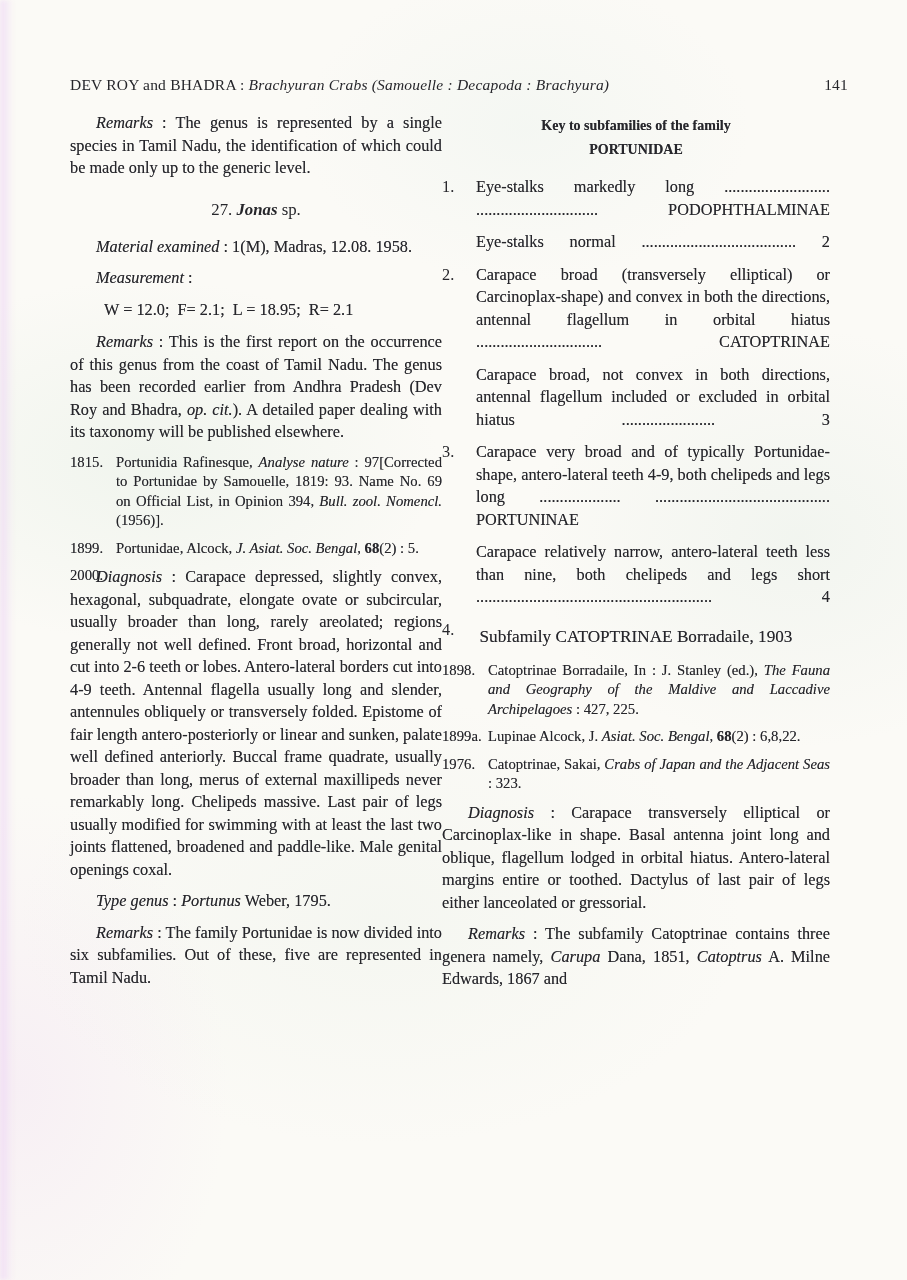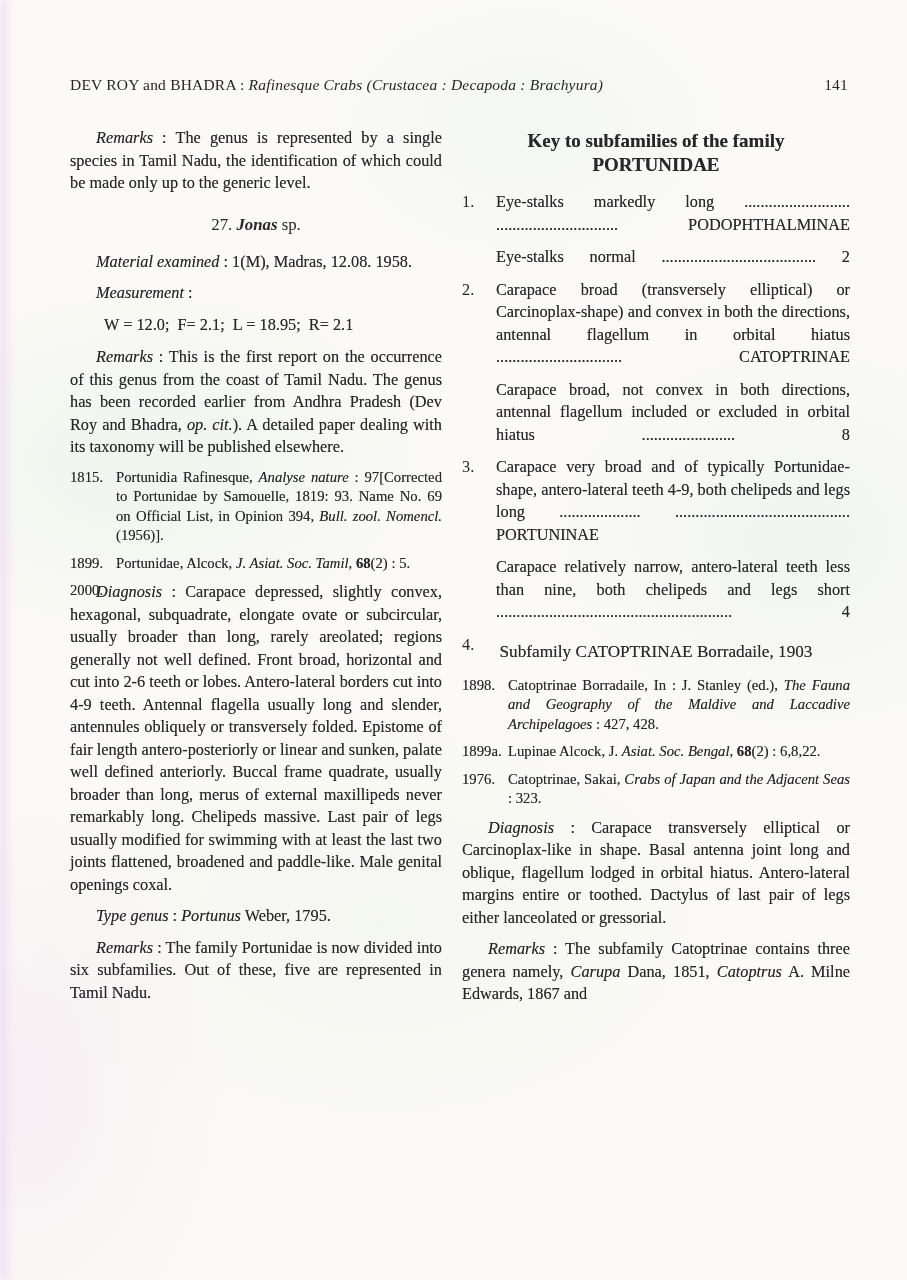--- a/index.html
+++ b/index.html
@@ -22,39 +22,39 @@
     position:absolute;left:0;top:0;width:14px;height:1280px;
     background:linear-gradient(90deg, rgba(236,210,244,0.65), rgba(236,210,244,0.0));
     filter:blur(2px);pointer-events:none;
   }
   .header{
     position:absolute;top:76px;left:70px;width:778px;
     display:flex;justify-content:space-between;align-items:baseline;
     font-size:15.5px;letter-spacing:0.2px;
   }
   .columns{
-    position:absolute;top:127px;left:70px;display:flex;gap:20px;justify-content:center;
+    position:absolute;top:112px;left:70px;display:flex;justify-content:center;
   }
   .col-left{width:372px;}
   .col-right{width:388px;}
   p{margin:0;}
   .body-p{
     font-size:16.3px;line-height:22.5px;text-align:justify;
     text-indent:26px;margin-bottom:9px;
     text-shadow:0 0 0.3px rgba(30,30,40,0.5);
   }
   .species-heading{
     text-align:center;font-size:16.8px;margin:20px 0 16px;text-indent:0;font-family:Liberation Serif, serif;
   }
   .center-heading{
     text-align:center;font-size:17.2px;line-height:23px;margin:16px 0 13px;text-indent:0;
     text-shadow:0 0 0.3px rgba(30,30,40,0.5);
   }
   .key-heading{
-    text-align:center;font-weight:bold;font-size:19px;line-height:24px;
+    text-align:center;font-weight:bold;font-size:14px;line-height:24px;
     margin:2px 0 14px;text-shadow:0 0 0.3px rgba(30,30,40,0.5);
   }
   .measure-values{
     font-size:16.3px;line-height:22.5px;white-space:pre-wrap;
     padding-left:34px;margin-bottom:10px;
     text-shadow:0 0 0.3px rgba(30,30,40,0.5);
   }
   .refs{margin-bottom:4px;}
   .ref-entry{
     position:relative;padding-left:46px;margin-bottom:8px;
@@ -73,21 +73,21 @@
   .run-bi{font-weight:bold;font-style:italic;}
 </style>
 </head>
 <body>
 
 <div class="page">
   <div class="edge-tint"></div>
 
   <div class="header">
     <div>
-      <span>DEV ROY and BHADRA : </span><span class="run-i">Rafinesque Crabs (Crustacea : Decapoda : Brachyura)</span>
+      <span>DEV ROY and BHADRA : </span><span class="run-i">Brachyuran Crabs (Samouelle : Decapoda : Brachyura)</span>
     </div>
     <div>141</div>
   </div>
 
   <div class="columns">
 
     <div class="col-left">
       <p class="body-p"><span class="run-i">Remarks</span><span> : The genus is represented by a single species in Tamil Nadu, the identification of which could be made only up to the generic level.</span></p>
       <p class="species-heading"><span>27. </span><span class="run-bi">Jonas</span><span> sp.</span></p>
       <p class="body-p"><span class="run-i">Material examined</span><span> : 1(M), Madras, 12.08. 1958.</span></p>
@@ -95,21 +95,21 @@
       <p class="measure-values">W = 12.0;  F= 2.1;  L = 18.95;  R= 2.1</p>
       <p class="body-p"><span class="run-i">Remarks</span><span> : This is the first report on the occurrence of this genus from the coast of Tamil Nadu. The genus has been recorded earlier from Andhra Pradesh (Dev Roy and Bhadra, </span><span class="run-i">op. cit.</span><span>). A detailed paper dealing with its taxonomy will be published elsewhere.</span></p>
 
       <div class="refs">
         <p class="ref-entry">
           <span class="ref-year">1815.</span>
           <span><span>Portunidia Rafinesque, </span><span class="run-i">Analyse nature</span><span> : 97[Corrected to Portunidae by Samouelle, 1819: 93. Name No. 69 on Official List, in Opinion 394, </span><span class="run-i">Bull. zool. Nomencl.</span><span> (1956)].</span></span>
         </p>
         <p class="ref-entry">
           <span class="ref-year">1899.</span>
-          <span><span>Portunidae, Alcock, </span><span class="run-i">J. Asiat. Soc. Tamil</span><span>, </span><span class="run-b">68</span><span>(2) : 5.</span></span>
+          <span><span>Portunidae, Alcock, </span><span class="run-i">J. Asiat. Soc. Bengal</span><span>, </span><span class="run-b">68</span><span>(2) : 5.</span></span>
         </p>
         <p class="ref-entry">
           <span class="ref-year">2000.</span>
         </p>
       </div>
 
       <p class="body-p"><span class="run-i">Diagnosis</span><span> : Carapace depressed, slightly convex, hexagonal, subquadrate, elongate ovate or subcircular, usually broader than long, rarely areolated; regions generally not well defined. Front broad, horizontal and cut into 2-6 teeth or lobes. Antero-lateral borders cut into 4-9 teeth. Antennal flagella usually long and slender, antennules obliquely or transversely folded. Epistome of fair length antero-posteriorly or linear and sunken, palate well defined anteriorly. Buccal frame quadrate, usually broader than long, merus of external maxillipeds never remarkably long. Chelipeds massive. Last pair of legs usually modified for swimming with at least the last two joints flattened, broadened and paddle-like. Male genital openings coxal.</span></p>
       <p class="body-p"><span class="run-i">Type genus</span><span> : </span><span class="run-i">Portunus</span><span> Weber, 1795.</span></p>
       <p class="body-p"><span class="run-i">Remarks</span><span> : The family Portunidae is now divided into six subfamilies. Out of these, five are represented in Tamil Nadu.</span></p>
     </div>
@@ -121,37 +121,37 @@
       </div>
 
       <div class="key-item">
         <span class="key-num">1.</span>
         <p>Eye-stalks markedly long .......................... .............................. PODOPHTHALMINAE</p>
         <p>Eye-stalks normal ...................................... 2</p>
       </div>
       <div class="key-item">
         <span class="key-num">2.</span>
         <p>Carapace broad (transversely elliptical) or Carcinoplax-shape) and convex in both the directions, antennal flagellum in orbital hiatus ............................... CATOPTRINAE</p>
-        <p>Carapace broad, not convex in both directions, antennal flagellum included or excluded in orbital hiatus ....................... 8</p>
+        <p>Carapace broad, not convex in both directions, antennal flagellum included or excluded in orbital hiatus ....................... 3</p>
       </div>
       <div class="key-item">
         <span class="key-num">3.</span>
         <p>Carapace very broad and of typically Portunidae-shape, antero-lateral teeth 4-9, both chelipeds and legs long .................... ........................................... PORTUNINAE</p>
         <p>Carapace relatively narrow, antero-lateral teeth less than nine, both chelipeds and legs short .......................................................... 4</p>
       </div>
       <div class="key-item">
         <span class="key-num">4.</span>
       </div>
 
       <p class="center-heading">Subfamily CATOPTRINAE Borradaile, 1903</p>
 
       <div class="refs">
         <p class="ref-entry">
           <span class="ref-year">1898.</span>
-          <span><span>Catoptrinae Borradaile, In : J. Stanley (ed.), </span><span class="run-i">The Fauna and Geography of the Maldive and Laccadive Archipelagoes</span><span> : 427, 428.</span></span>
+          <span><span>Catoptrinae Borradaile, In : J. Stanley (ed.), </span><span class="run-i">The Fauna and Geography of the Maldive and Laccadive Archipelagoes</span><span> : 427, 225.</span></span>
         </p>
         <p class="ref-entry">
           <span class="ref-year">1899a.</span>
           <span><span>Lupinae Alcock, J. </span><span class="run-i">Asiat. Soc. Bengal</span><span>, </span><span class="run-b">68</span><span>(2) : 6,8,22.</span></span>
         </p>
         <p class="ref-entry">
           <span class="ref-year">1976.</span>
           <span><span>Catoptrinae, Sakai, </span><span class="run-i">Crabs of Japan and the Adjacent Seas</span><span> : 323.</span></span>
         </p>
       </div>

